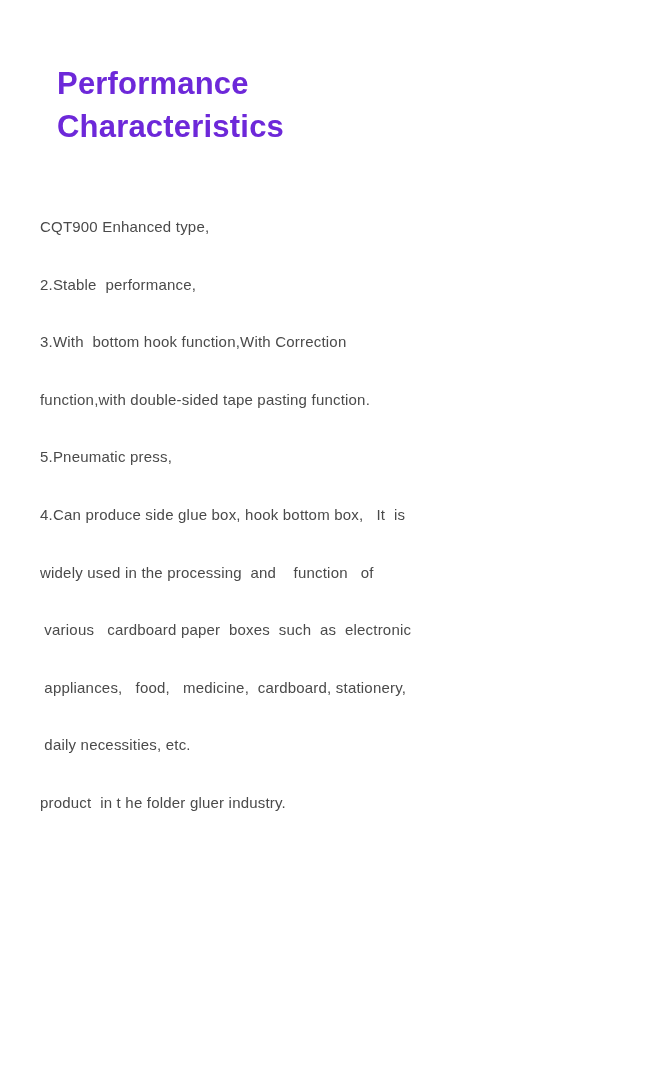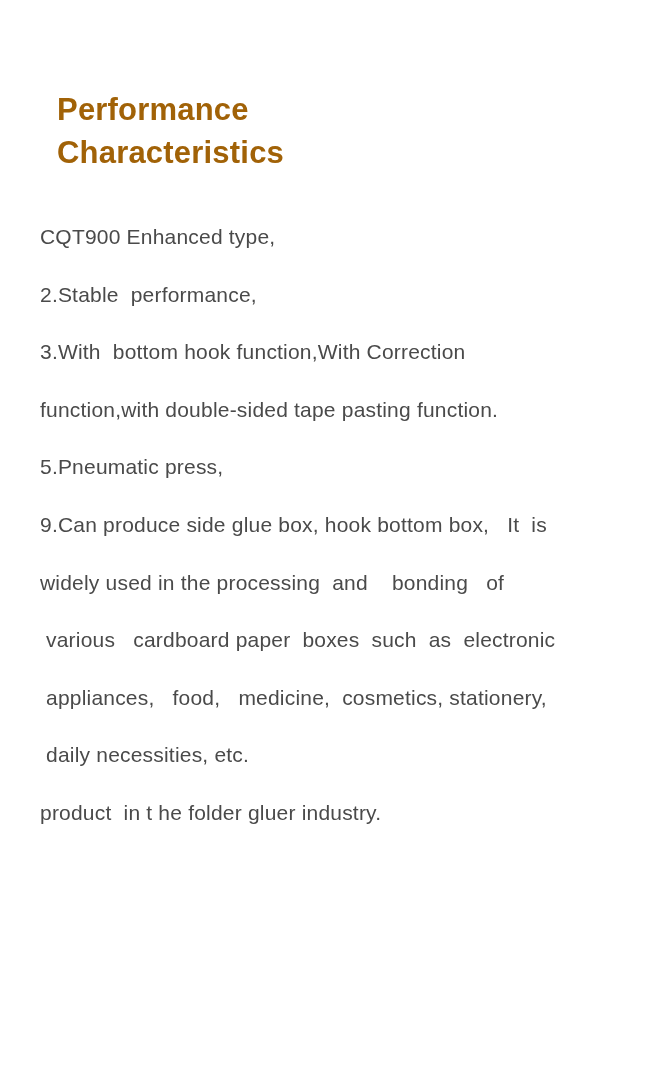--- a/index.html
+++ b/index.html
@@ -10,37 +10,37 @@
     width: 650px;
     height: 1092px;
     background: #ffffff;
     font-family: "Liberation Sans", sans-serif;
     position: relative;
     overflow: hidden;
   }
   .page-title {
     position: absolute;
     left: 57px;
-    top: 88px;
+    top: 62px;
     margin: 0;
     font-size: 31px;
     line-height: 43px;
     font-weight: 700;
-    color: #a16207;
+    color: #6d28d9;
     letter-spacing: 0.2px;
   }
   .page-title span {
     display: block;
   }
   .content {
     position: absolute;
     left: 40px;
-    top: 208px;
+    top: 198px;
     width: 590px;
-    font-size: 21px;
+    font-size: 15px;
     line-height: 57.6px;
     color: #4a4a4a;
     letter-spacing: 0.2px;
   }
   .body-line {
     white-space: pre;
     height: 57.6px;
   }
 </style>
 </head>
@@ -50,19 +50,19 @@
   <span>Performance</span>
   <span>Characteristics</span>
 </h1>
 
 <div class="content">
   <div class="body-line">CQT900 Enhanced type,</div>
   <div class="body-line">2.Stable  performance,</div>
   <div class="body-line">3.With  bottom hook function,With Correction</div>
   <div class="body-line">function,with double-sided tape pasting function.</div>
   <div class="body-line">5.Pneumatic press,</div>
-  <div class="body-line">9.Can produce side glue box, hook bottom box,   It  is</div>
-  <div class="body-line">widely used in the processing  and    bonding   of</div>
+  <div class="body-line">4.Can produce side glue box, hook bottom box,   It  is</div>
+  <div class="body-line">widely used in the processing  and    function   of</div>
   <div class="body-line"> various   cardboard paper  boxes  such  as  electronic</div>
-  <div class="body-line"> appliances,   food,   medicine,  cosmetics, stationery,</div>
+  <div class="body-line"> appliances,   food,   medicine,  cardboard, stationery,</div>
   <div class="body-line"> daily necessities, etc.</div>
   <div class="body-line">product  in t he folder gluer industry.</div>
 </div>
 
 </body></html>

